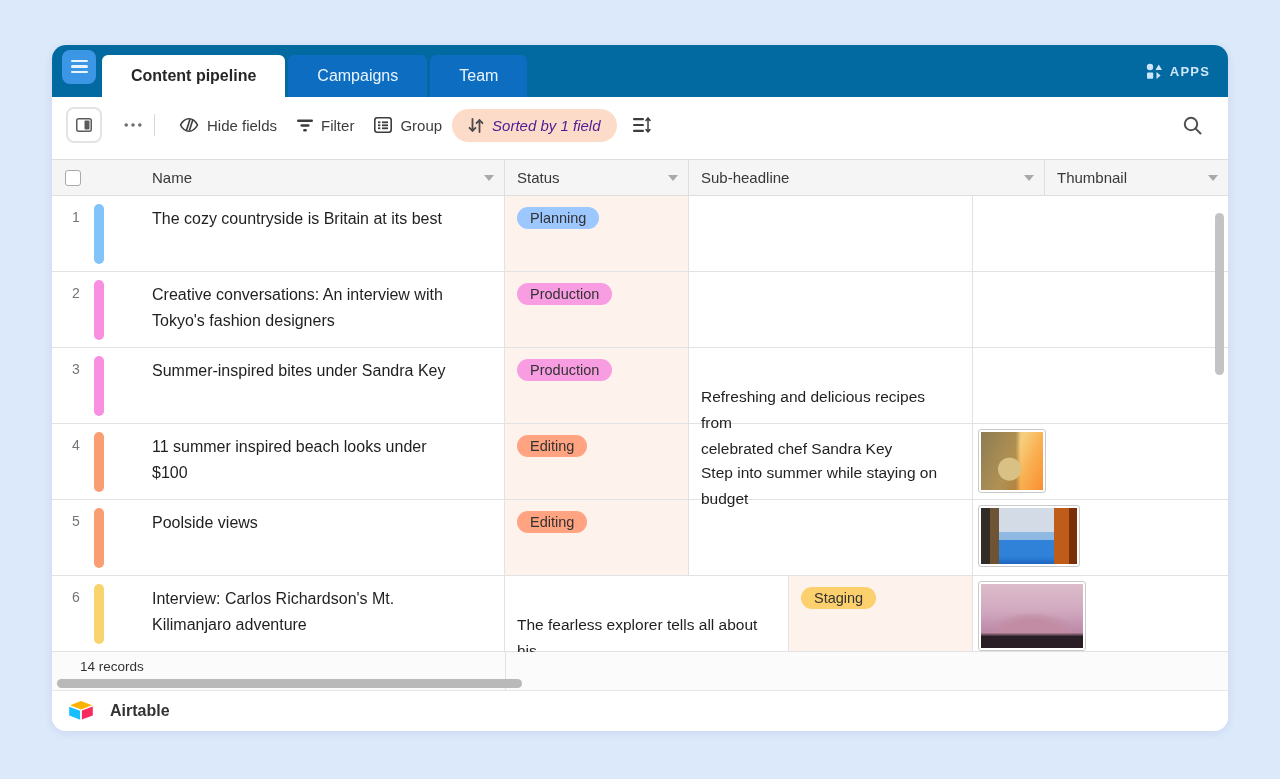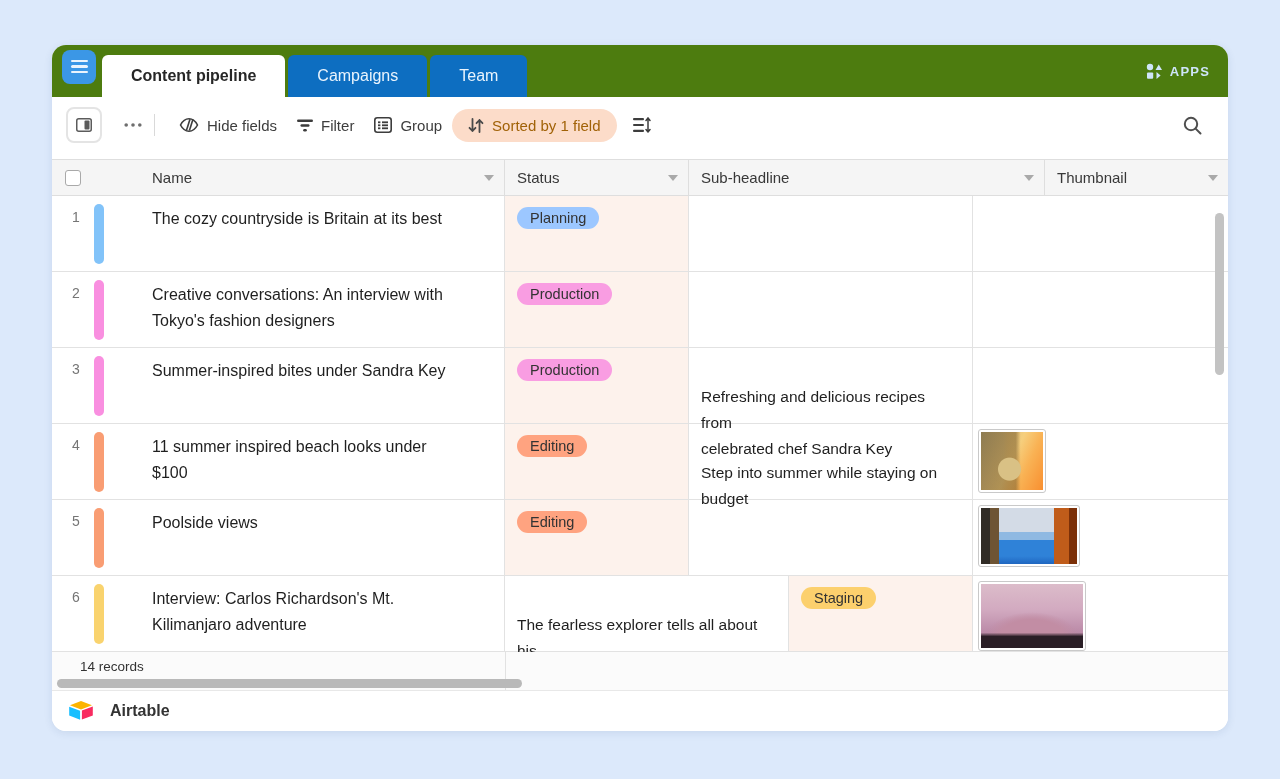--- a/index.html
+++ b/index.html
@@ -24,21 +24,21 @@
           gap:7px; color:#cfe5f9; font-size:13px; font-weight:700; letter-spacing:1.2px; cursor:pointer; }
 
   
   .toolbar { height:62px; background:#fff; display:flex; align-items:center; padding:0 16px 6px 14px; flex:none; }
   .tb-btn { display:flex; align-items:center; gap:8px; background:none; border:none; cursor:pointer;
             font-family:inherit; font-size:15px; color:#3d3d3d; padding:7px 10px; border-radius:6px; }
   .side-toggle { width:36px; height:36px; border:2px solid #e4e4e4; border-radius:8px; background:#fff;
                  display:flex; align-items:center; justify-content:center; cursor:pointer; margin-right:16px; }
   .view-name { font-size:16px; font-weight:700; color:#1f1f1f; }
   .divider { width:1px; height:22px; background:#d9d9d9; margin:0 14px 0 6px; }
-  .sort-pill { border-radius:18px; padding:8px 16px; font-weight:500; color:#a16207; }
+  .sort-pill { border-radius:18px; padding:8px 16px; font-weight:500; color:#4c1d95;font-style:italic; }
   .spacer { flex:1; }
   svg.icon { display:block; }
 
   
   .grid { flex:1; display:flex; flex-direction:column; position:relative; background:#fff; min-height:0; }
   .grid-header { height:37px; background:#f5f5f5; border-top:1px solid #dedede; border-bottom:1px solid #dedede;
                  display:flex; flex:none; }
   .hcell { position:relative; display:flex; align-items:center; font-size:15px; color:#383838;
            border-right:1px solid #dedede; padding-left:12px; }
   .hcell:last-child { border-right:none; }
@@ -91,21 +91,21 @@
   .hthumb { position:absolute; left:5px; bottom:0; width:465px; height:9px; background:#b9b9b9; border-radius:5px; }
 
   .brandbar { height:40px; flex:none; background:#fff; display:flex; align-items:center; padding-left:16px; gap:16px; }
   .brand-name { font-size:16px; font-weight:700; color:#333; }
 </style>
 </head>
 <body>
 
 <div class="window">
 
-  <div class="topbar" style="background: #4d7c0f;">
+  <div class="topbar" style="background: #0369a1;">
     <button class="hamburger">
       <i></i>
         <i></i>
         <i></i>
     </button>
     <div class="tabs">
       <div class="tab active">Content pipeline</div>
       <div class="tab">Campaigns</div>
       <div class="tab">Team</div>
     </div>

